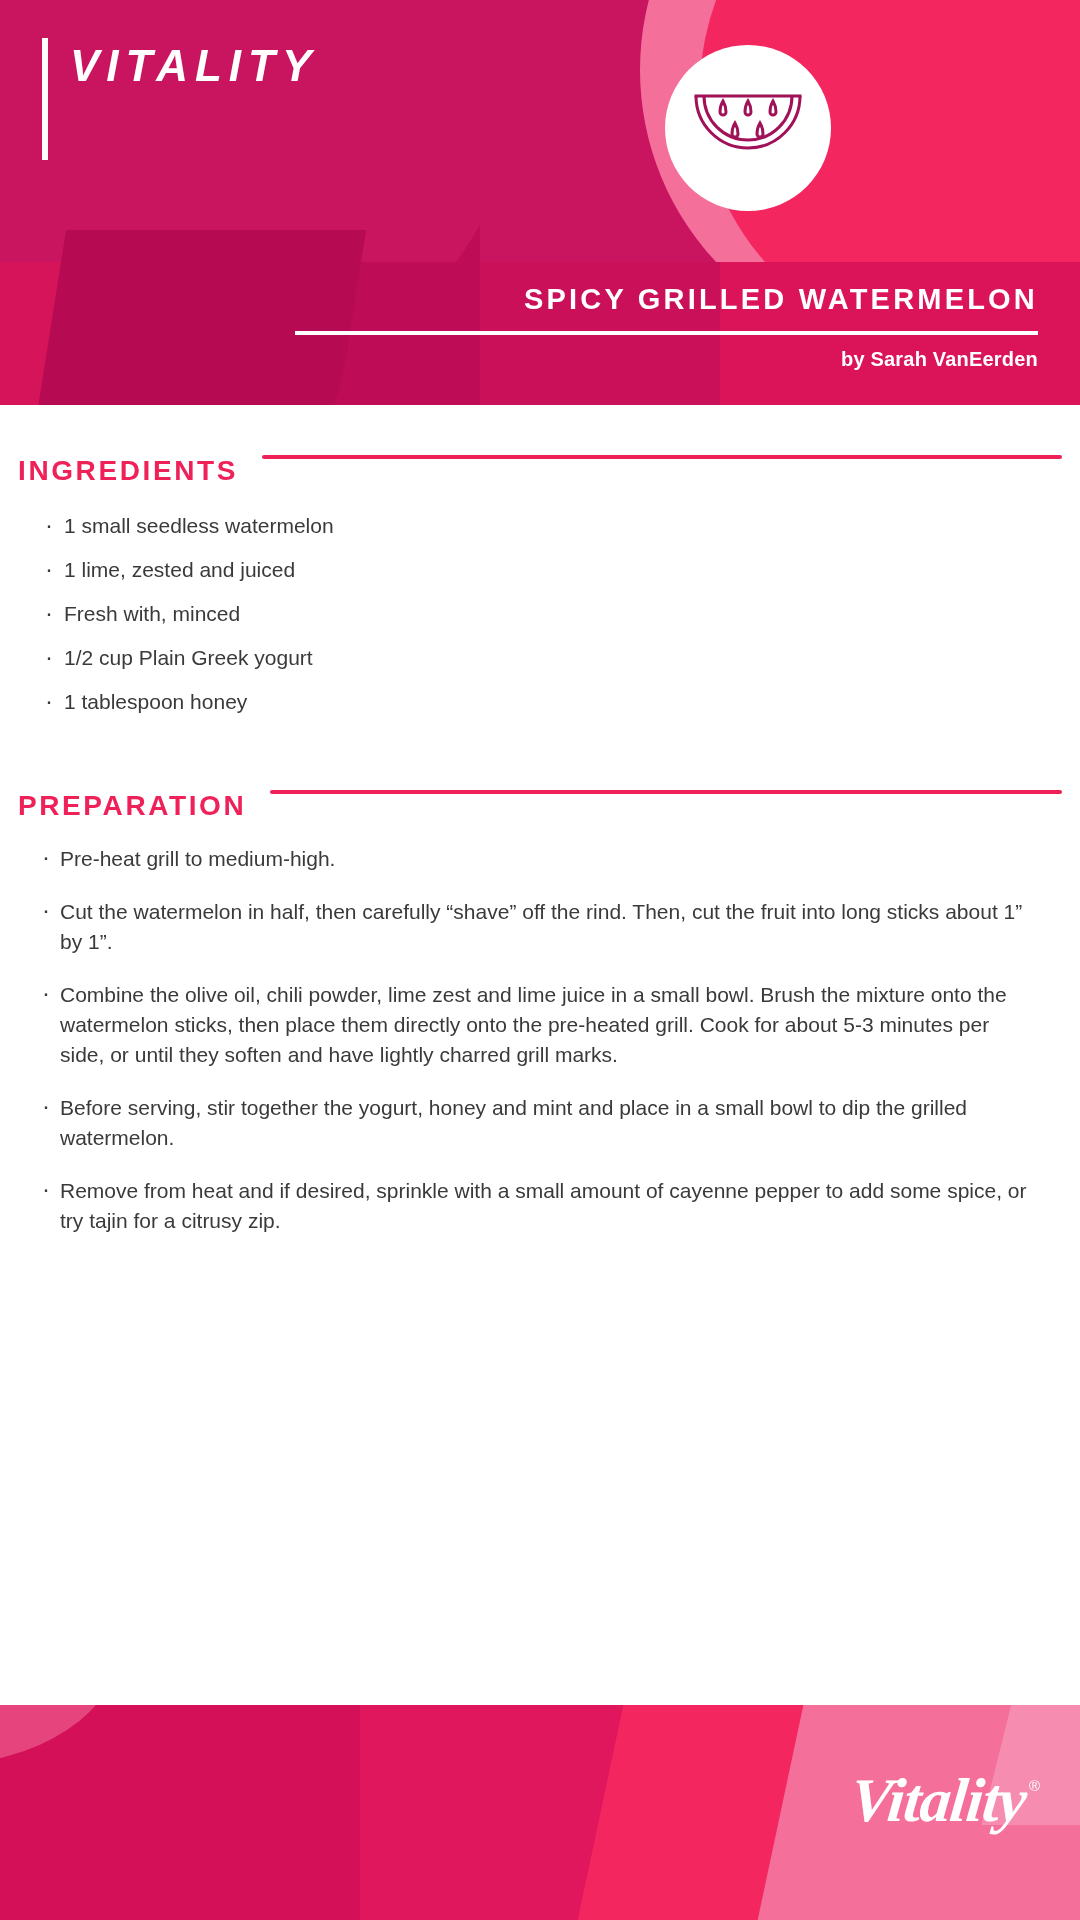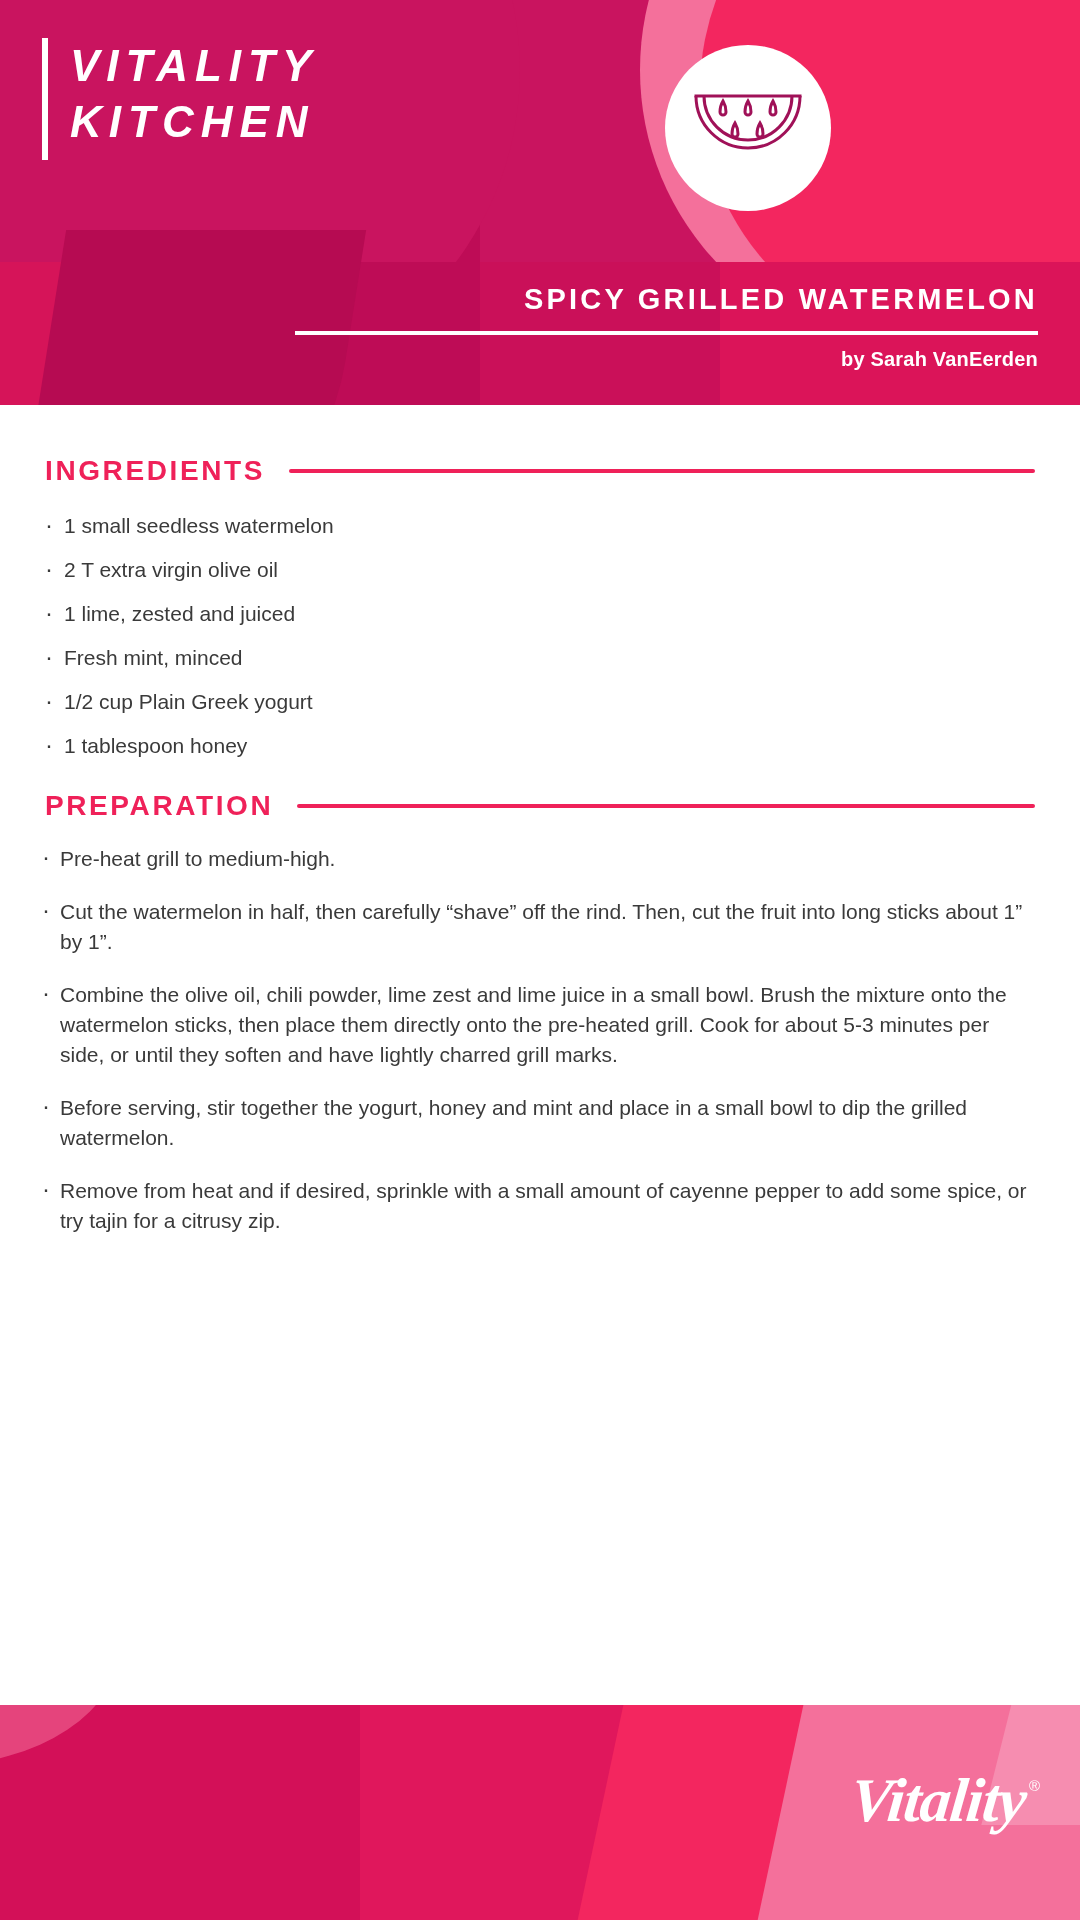--- a/index.html
+++ b/index.html
@@ -74,21 +74,21 @@
     color:#ffffff; font-size:20px; font-weight:700; letter-spacing:0.2px;
   }
 
   
   .body { position:absolute; left:0; top:405px; width:1080px; height:1110px; background:#fff; }
 
   .section { position:absolute; left:0; width:1080px; }
   .sec-ingredients { top:50px; }
   .sec-preparation { top:385px; }
 
-  .sec-head-row { display:flex; align-items:center; padding:0 45px; }
+  .sec-head-row { display:flex; padding:0 18px; }
   .sec-title {
     color:#EF2159; font-size:28px; font-weight:700; letter-spacing:2.6px;
     white-space:nowrap;
   }
   .sec-rule { flex:1; height:4px; background:#EF2159; margin-left:24px; border-radius:2px; }
 
   ul.items { list-style:none; margin:22px 0 0 0; padding:0 42px; }
   ul.items li {
     position:relative; color:#3A3A3A; font-size:21px; line-height:34px;
     padding-left:22px; margin-bottom:10px;
@@ -158,21 +158,20 @@
     <div class="lower-a"></div>
     <div class="lower-b"></div>
     <div class="lower-c"></div>
     <div class="lower-d"></div>
     <div class="lower-swoop"></div>
 
     <div class="logo-wrap">
       <div class="logo-bar"></div>
       <div>
         <div class="logo-text">VITALITY</div>
-        <div class="logo-text">KITCHEN</div>
       </div>
     </div>
 
     <div class="icon-badge">
       <svg width="112" height="80" viewBox="0 0 112 80">
         <path d="M4 8 H108" stroke="#A01158" stroke-width="3" fill="none" stroke-linecap="square"></path>
         <path d="M4 8 A52 52 0 0 0 108 8" stroke="#A01158" stroke-width="3" fill="none"></path>
         <path d="M12 8 A44 44 0 0 0 100 8" stroke="#A01158" stroke-width="3" fill="none"></path>
         <path d="M28 24 c0 -6 3 -11 3 -11 s3 5 3 11 a3 3 0 0 1 -6 0z" fill="none" stroke="#A01158" stroke-width="3"></path>
         <path d="M53 24 c0 -6 3 -11 3 -11 s3 5 3 11 a3 3 0 0 1 -6 0z" fill="none" stroke="#A01158" stroke-width="3"></path>
@@ -189,23 +188,22 @@
 
   <div class="body">
 
     <div class="section sec-ingredients">
       <div class="sec-head-row">
         <div class="sec-title">INGREDIENTS</div>
         <div class="sec-rule"></div>
       </div>
       <ul class="items">
         <li>1 small seedless watermelon</li>
-        <li>2 T extra virgin olive oil</li>
         <li>1 lime, zested and juiced</li>
-        <li>Fresh mint, minced</li>
+        <li>Fresh with, minced</li>
         <li>1/2 cup Plain Greek yogurt</li>
         <li>1 tablespoon honey</li>
       </ul>
     </div>
 
     <div class="section sec-preparation">
       <div class="sec-head-row">
         <div class="sec-title">PREPARATION</div>
         <div class="sec-rule"></div>
       </div>

